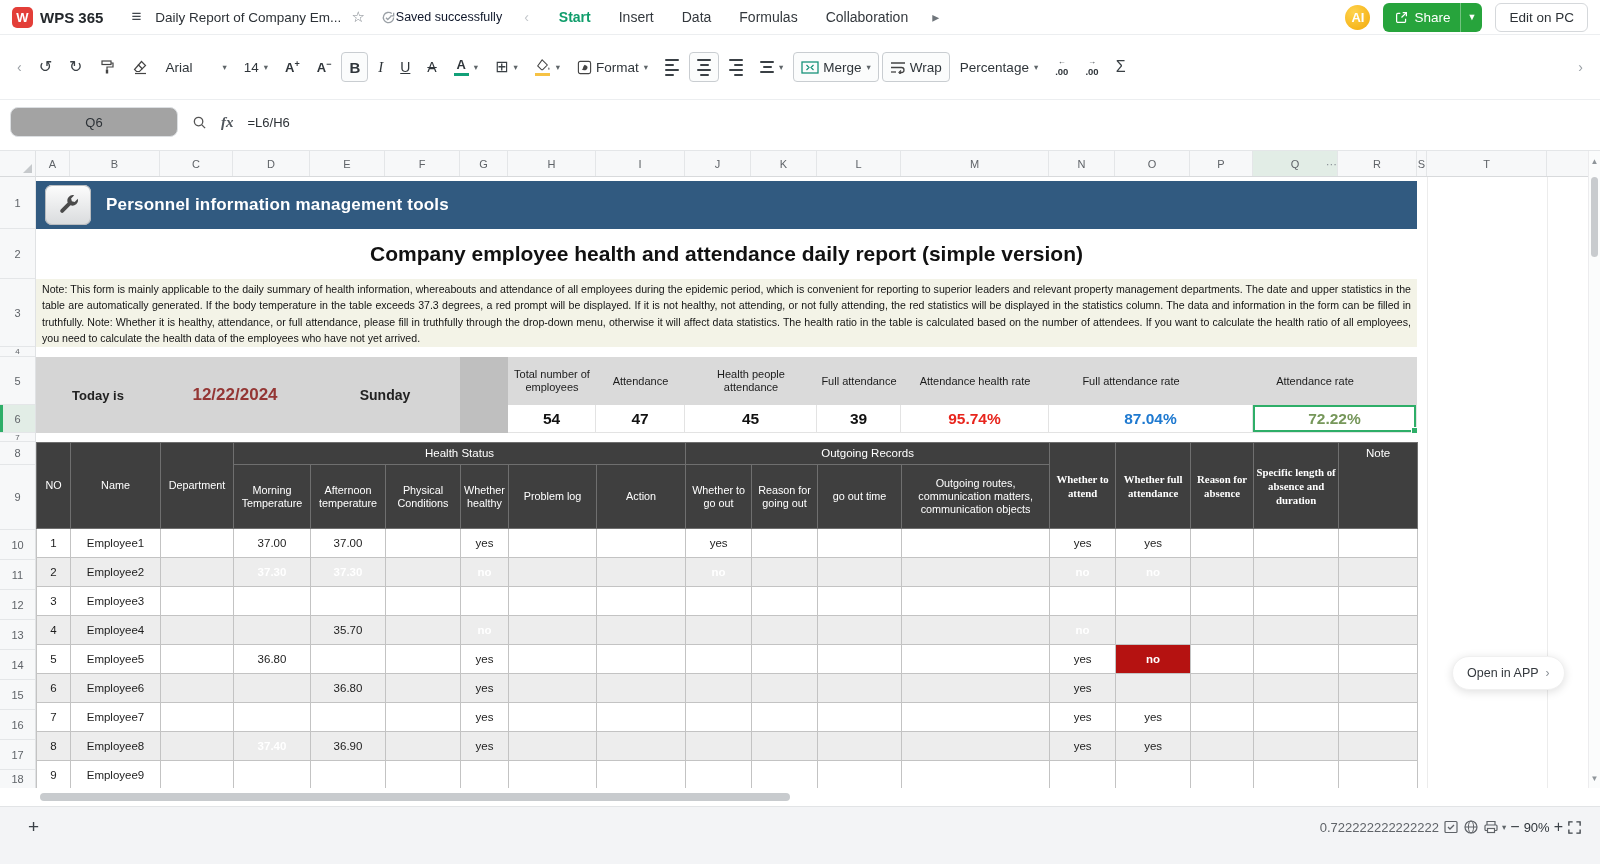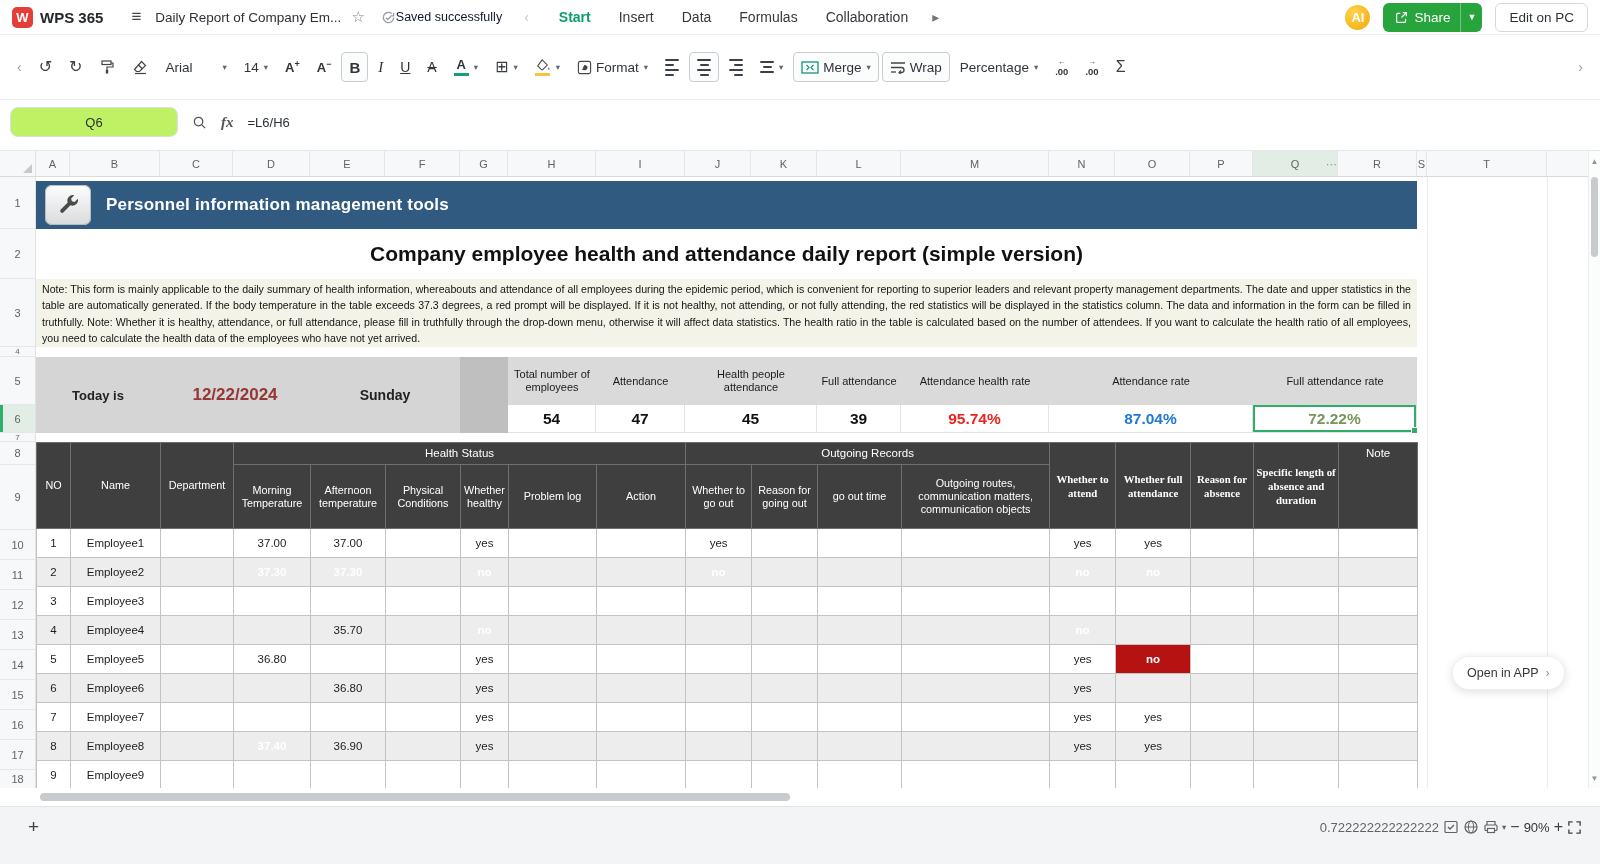--- a/index.html
+++ b/index.html
@@ -50,21 +50,21 @@
 .bars.center i:nth-child(2n){width:9px}
 .bars.right{align-items:flex-end}
 .bars.right i:nth-child(2n){width:9px}
 .dec{display:flex;flex-direction:column;align-items:center;line-height:1;gap:1px}
 .dec i{font-style:normal;font-size:8px;color:#3a4045}
 .dec b{font-size:9.5px}
 .fontname{min-width:52px}
 
 
 .formulabar{height:44px;display:flex;align-items:center;padding:0 10px;gap:14px}
-.namebox{width:168px;height:30px;border:1px solid #dcdfe2;border-radius:8px;display:flex;align-items:center;justify-content:center;font-size:13px;color:#2d3237;background:#bef264}
+.namebox{width:168px;height:30px;border:1px solid #dcdfe2;border-radius:8px;display:flex;align-items:center;justify-content:center;font-size:13px;color:#2d3237;background:#a3a3a3}
 .fx{font-family:"Liberation Serif",serif;font-style:italic;font-size:15px;color:#50565c;font-weight:700}
 .formula{font-size:13px;color:#2d3237}
 .fgap{height:6px}
 
 
 .gridwrap{position:relative;height:638px;border-top:1px solid #e4e6e8}
 .corner{position:absolute;left:0;top:0;width:36px;height:26px;background:#f7f8f9;border-right:1px solid #e0e2e4;border-bottom:1px solid #d8dadc}
 .corner i{position:absolute;right:3px;bottom:3px;width:0;height:0;border-left:9px solid transparent;border-bottom:9px solid #c6c9cc}
 .colheads{position:absolute;left:36px;top:0;width:1552px;height:26px;background:#f7f8f9;border-bottom:1px solid #d8dadc;display:flex;overflow:hidden}
 .colh{position:relative;height:100%;display:flex;align-items:center;justify-content:center;font-size:11px;color:#5f6368;border-right:1px solid #e4e6e8;flex:none;cursor:pointer}
@@ -457,22 +457,22 @@
           <span class="t3">Sunday</span>
         </div>
         <div class="gstrip"></div>
         <div class="statgrid">
           <div class="stat-labels" id="stat-labels">
               <div class="stat-label" style="width: 88px;">Total number of employees</div>
               <div class="stat-label" style="width: 89px;">Attendance</div>
               <div class="stat-label" style="width: 132px;">Health people attendance</div>
               <div class="stat-label" style="width: 84px;">Full attendance</div>
               <div class="stat-label" style="width: 148px;">Attendance health rate</div>
+              <div class="stat-label" style="width: 164px;">Full attendance rate</div>
               <div class="stat-label" style="width: 204px;">Attendance rate</div>
-              <div class="stat-label" style="width: 164px;">Full attendance rate</div>
             </div>
           <div class="stat-values" id="stat-values">
               <div class="stat-value" style="width: 88px;">54</div>
               <div class="stat-value" style="width: 89px;">47</div>
               <div class="stat-value" style="width: 132px;">45</div>
               <div class="stat-value" style="width: 84px;">39</div>
               <div class="stat-value" style="width: 148px; color: rgb(232, 37, 29);">95.74%</div>
               <div class="stat-value" style="width: 204px; color: rgb(30, 121, 208);">87.04%</div>
               <div class="stat-value selcell" style="width: 164px; color: rgb(118, 151, 90);">72.22%<i class="handle"></i></div>
             </div>

